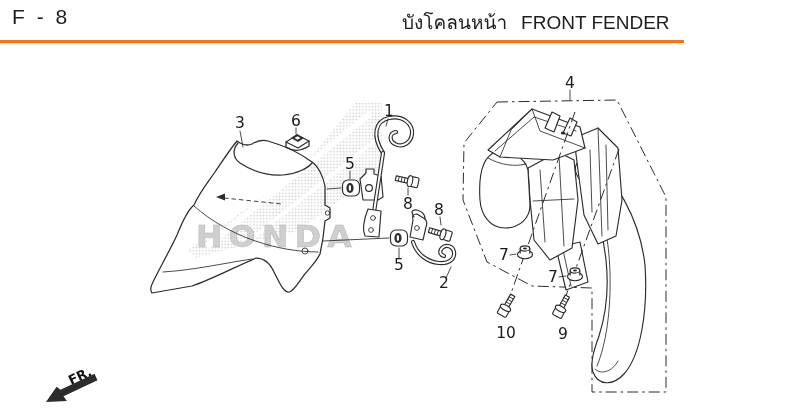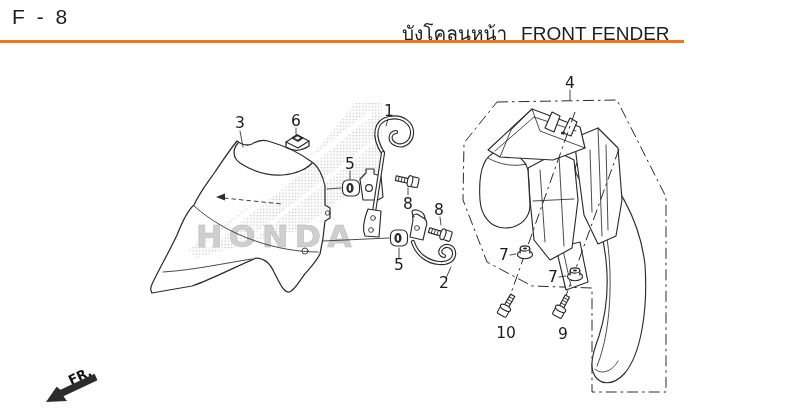--- a/index.html
+++ b/index.html
@@ -2,21 +2,21 @@
 <html><head>
 <meta charset="utf-8">
 <style>
   html,body{margin:0;padding:0;background:#fff;}
   #page{position:relative;width:810px;height:420px;background:#fff;overflow:hidden;
         font-family:"Liberation Sans","DejaVu Sans",sans-serif;
         --ink:#2c2c2c; --wm:#c7c7c7;}
   
   #hdr{position:absolute;left:0;top:0;width:684px;height:43px;border-bottom:3px solid #f97316;box-sizing:border-box;}
   #pagecode{position:absolute;left:12px;top:5px;font-size:21px;letter-spacing:3px;color:#1d1d1d;}
-  #title{position:absolute;left:402px;top:7px;font-size:19px;color:#1d1d1d;white-space:nowrap;margin-top:11px;}
+  #title{position:absolute;left:402px;top:7px;font-size:19px;color:#1d1d1d;white-space:nowrap;}
   #title .th{margin-right:14px;}
   
   .ln  {stroke:var(--ink);fill:none;stroke-width:1.25;stroke-linecap:round;stroke-linejoin:round;}
   .thin{stroke:var(--ink);fill:none;stroke-width:.85;stroke-linecap:round;}
   .lnw {stroke:var(--ink);fill:#fff;stroke-width:1.15;stroke-linejoin:round;}
   .fillink{fill:var(--ink);stroke:none;}
   .dbl {stroke:var(--ink);fill:none;stroke-width:4.2;stroke-linecap:round;}
   .dblw{stroke:#fff;fill:none;stroke-width:1.9;stroke-linecap:round;}
   .dash{stroke:var(--ink);fill:none;stroke-width:.9;stroke-dasharray:4.5 3;}
   .ddot{stroke:var(--ink);fill:none;stroke-width:1;stroke-dasharray:11 4 2.5 4;}

